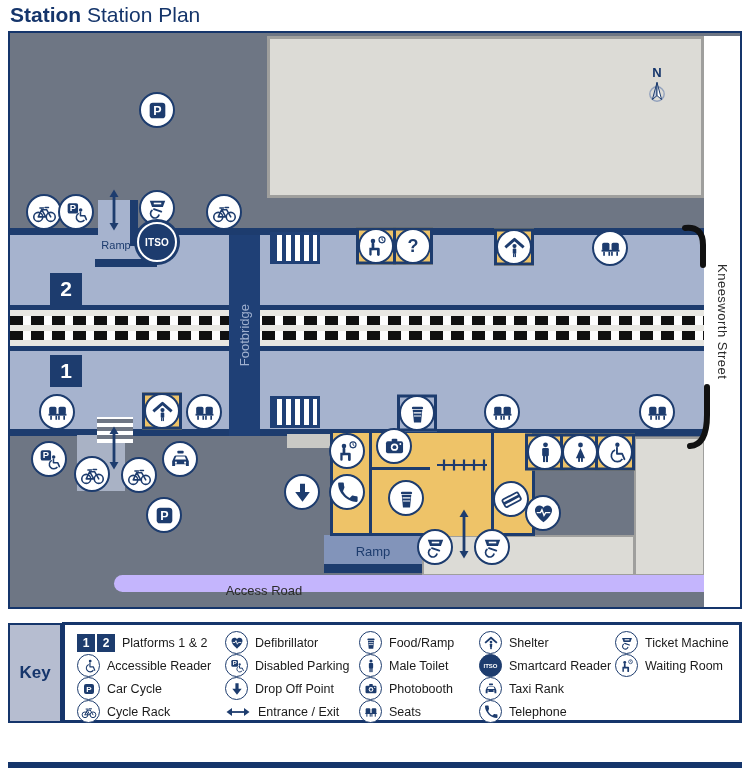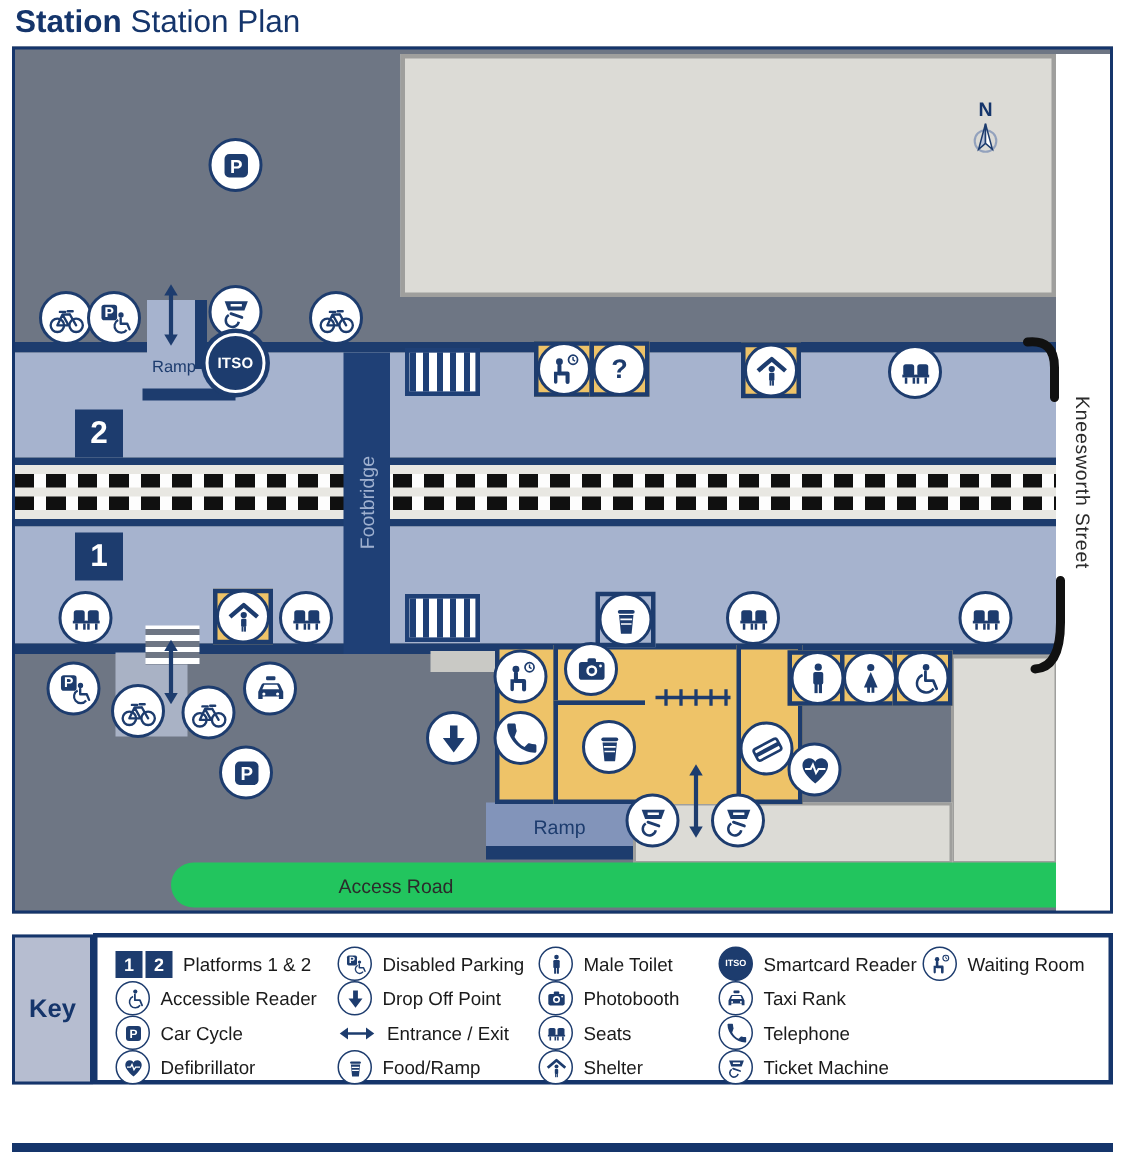--- a/index.html
+++ b/index.html
@@ -28,21 +28,21 @@
   .rampUlbl{left:84px;top:206px;width:44px;text-align:center;font-size:11px;color:#1d3c6e;z-index:4;}
   .pathstrip{left:277px;top:401px;width:45px;height:14px;background:#c9c9c5;z-index:2;}
   .room{background:#eec368;border:3px solid #1d3c6e;z-index:3;}
   .hall{left:420px;top:397px;width:64px;height:106px;background:#eec368;border-top:3px solid #1d3c6e;z-index:3;}
   .gates{left:425px;top:424px;z-index:4;}
   .fore{background:#dcdbd6;border:2px solid #9f9f9d;z-index:1;}
   .rampL{left:314px;top:502px;width:98px;height:32px;background:#8294ba;z-index:2;display:flex;align-items:center;justify-content:center;font-size:13px;color:#1d3c6e;}
   .rampLbar{left:314px;top:531px;width:98px;height:9px;background:#1d3c6e;z-index:3;}
   .crossing{left:87px;top:384px;width:36px;height:26px;background:repeating-linear-gradient(0deg,#fff 0 4px,#6e7684 4px 8px);z-index:3;}
   .lightpath{left:67px;top:402px;width:48px;height:56px;background:#a9b2c5;z-index:1;}
-  .aband{left:104px;top:542px;width:590px;height:30px;background:#22c55e;border-radius:15px 0 0 15px;z-index:3;}
+  .aband{left:104px;top:542px;width:590px;height:17px;background:#c4b5fd;border-radius:15px 0 0 15px;z-index:3;}
   .aband span{position:absolute;left:0;top:0;width:300px;height:30px;display:flex;align-items:center;justify-content:center;font-size:13px;color:#2b2b2b;}
   .bracket{z-index:7;}
   .iconlayer{position:absolute;left:0;top:0;width:100%;height:100%;z-index:5;}
   .micon{position:absolute;transform:translate(-50%,-50%);width:36px;height:36px;border-radius:50%;background:#fff;border:2.5px solid #1d3c6e;display:flex;align-items:center;justify-content:center;z-index:6;box-sizing:border-box;}
   .micon svg{width:25px;height:25px;display:block;}
   .qm{font-weight:bold;font-size:18px;color:#1d3c6e;}
   .itso{background:#1d3c6e;border:2px solid #fff;box-shadow:0 0 0 3px #1d3c6e;width:40px;height:40px;color:#fff;font-weight:bold;font-size:10px;letter-spacing:.2px;}
   .ybox{position:absolute;transform:translate(-50%,-50%);width:40px;height:37px;background:#eec368;border:3px solid #1d3c6e;z-index:5;box-sizing:border-box;}
   .bbox{background:#a6b3ce;}
   .arrv{position:absolute;transform:translate(-50%,-50%);z-index:6;line-height:0;}
@@ -448,20 +448,30 @@
             <svg viewBox="0 0 24 24">
               <rect x="4.5" y="4.5" width="15" height="15" rx="3" fill="#1d3c6e"></rect>
               <text x="12" y="16.6" text-anchor="middle" font-size="12" font-weight="bold" fill="#fff" font-family="Liberation Sans,sans-serif">P</text>
             </svg>
           </span>
           <span class="klabel">Car Cycle</span>
         </div>
         <div class="kitem">
           <span class="kcircle">
             <svg viewBox="0 0 24 24">
+              <circle cx="6" cy="16.2" r="4.3" fill="none" stroke="#1d3c6e" stroke-width="1.5"></circle>
+              <circle cx="18" cy="16.2" r="4.3" fill="none" stroke="#1d3c6e" stroke-width="1.5"></circle>
+              <path d="M6 16.2 L9.3 9.3 H14 M9.3 9.3 L13.2 16.2 H6 M14 9.3 l4 6.9 M12.6 7.2 h3.2 M7.6 7.6 h3.4" fill="none" stroke="#1d3c6e" stroke-width="1.5" stroke-linecap="round" stroke-linejoin="round"></path>
+            </svg>
+          </span>
+          <span class="klabel">Cycle Rack</span>
+        </div>
+        <div class="kitem">
+          <span class="kcircle">
+            <svg viewBox="0 0 24 24">
               <path d="M12 20.5 C6 15.5 3.8 11.8 3.8 8.8 C3.8 6.2 5.8 4.3 8.3 4.3 C9.9 4.3 11.3 5.2 12 6.5 C12.7 5.2 14.1 4.3 15.7 4.3 C18.2 4.3 20.2 6.2 20.2 8.8 C20.2 11.8 18 15.5 12 20.5 z" fill="#1d3c6e"></path>
               <path d="M5.5 11.2 h3.6 l1.4 -2.8 2 5.4 1.6 -2.6 h4.4" fill="none" stroke="#fff" stroke-width="1.3"></path>
             </svg>
           </span>
           <span class="klabel">Defibrillator</span>
         </div>
         <div class="kitem">
           <span class="kcircle">
             <svg viewBox="0 0 24 24">
               <rect x="3.5" y="3" width="10" height="10" rx="1.8" fill="#1d3c6e"></rect>

